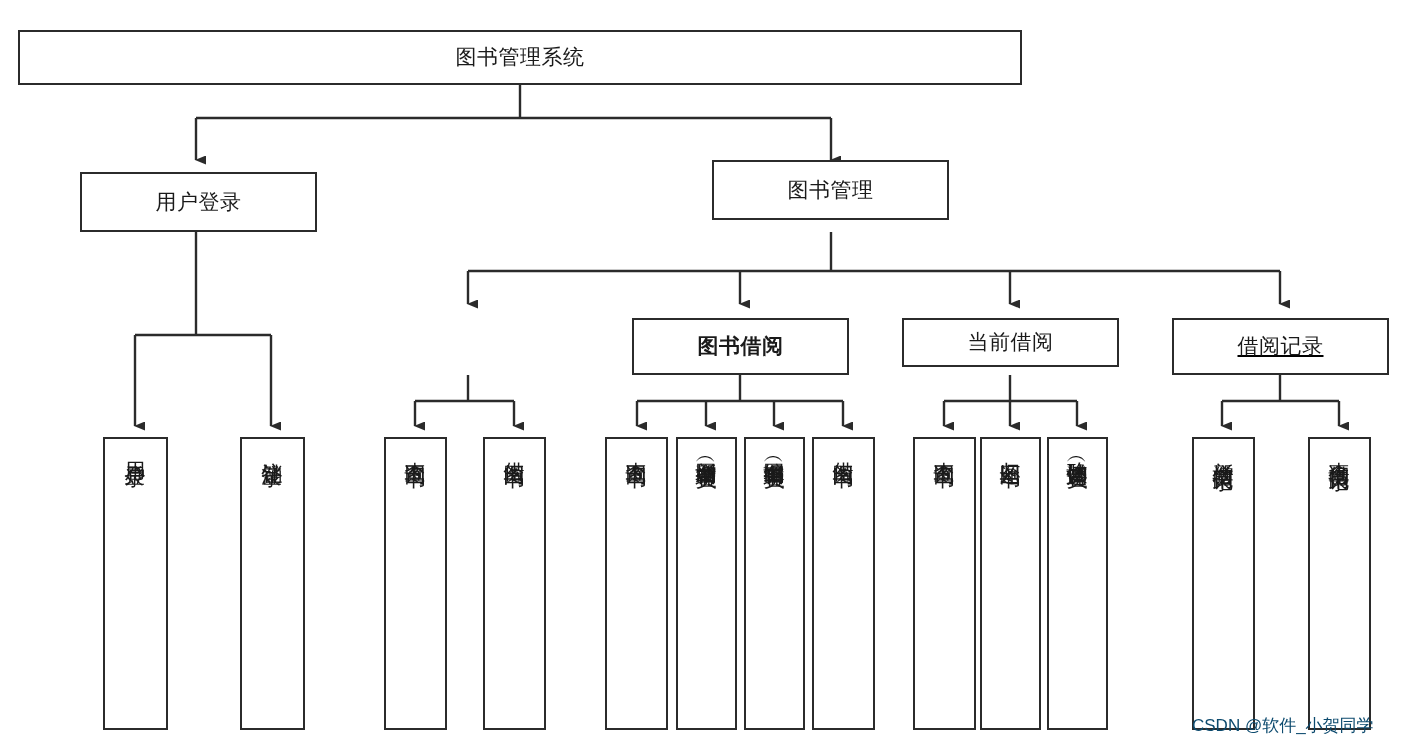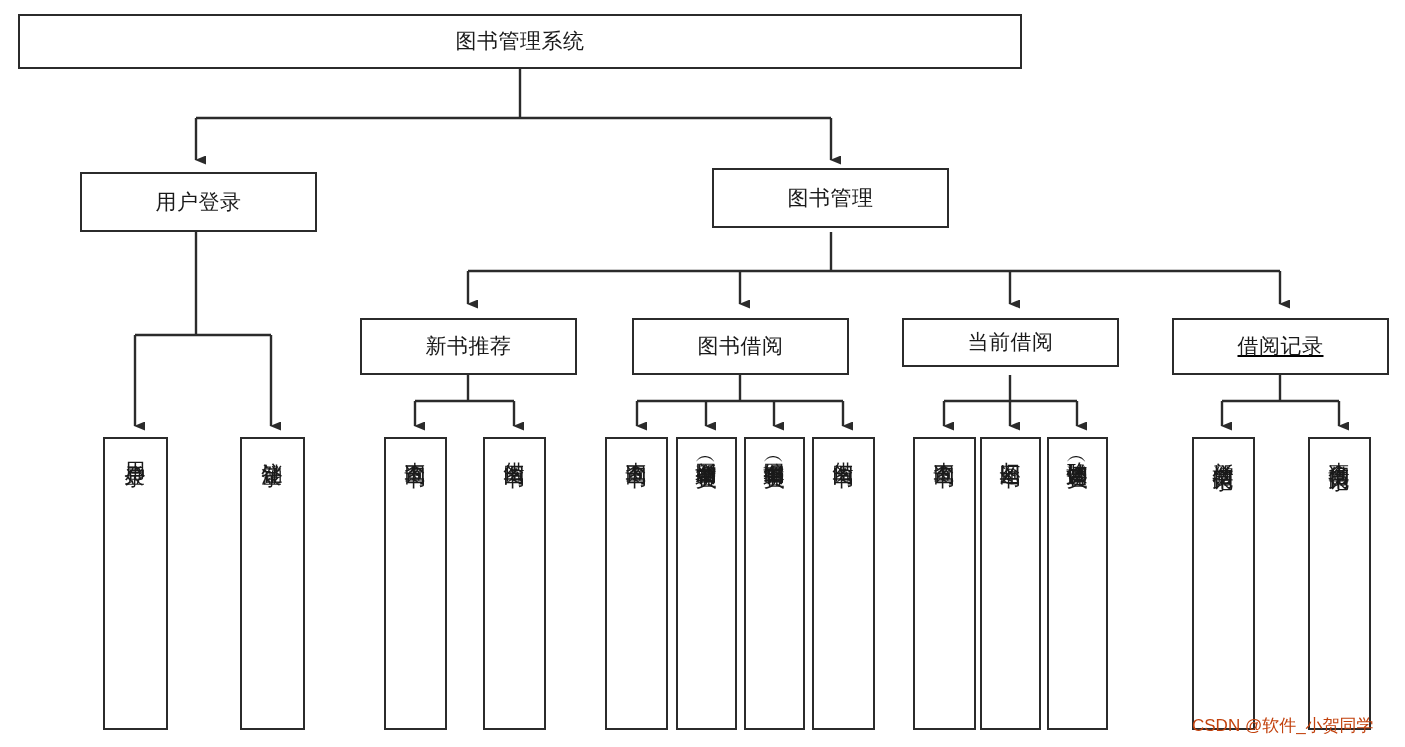--- a/index.html
+++ b/index.html
@@ -30,20 +30,21 @@
     position: absolute;
     box-sizing: border-box;
     background: #ffffff;
     border: 2px solid #2b2b2b;
     display: flex;
     align-items: center;
     justify-content: center;
   }
   .node.root {
     border-width: 2px;
+    margin-top: 16px;
   }
   .node-label {
     color: #1a1a1a;
     font-size: 21px;
     line-height: 1.15;
     letter-spacing: 0.5px;
     white-space: nowrap;
     text-align: center;
     user-select: none;
   }
@@ -62,21 +63,21 @@
     font-size: 21px;
     letter-spacing: 2px;
     white-space: nowrap;
     line-height: 1;
   }
   .node.leaf.tall-text .node-label {
     letter-spacing: 1px;
   }
   .watermark {
     position: absolute;
-    color: #c2410c;
+    color: #0c4a6e;
     font-size: 17px;
     white-space: nowrap;
     user-select: none;
   }
 </style>
 </head>
 <body>
 
 <div id="diagram-root">
 
@@ -131,29 +132,26 @@
   </svg>
 
   <div class="node root" style="left:18px; top:14px; width:1004px; height:55px;">
     <span class="node-label">图书管理系统</span>
   </div>
 
   <div class="node level1" style="left:80px; top:172px; width:237px; height:60px;">
     <span class="node-label">用户登录</span>
   </div>
 
-  <div class="node level1" style="left:712px; top:168px; width:237px; height:60px;">
+  <div class="node level1" style="left:712px; top:160px; width:237px; height:60px;">
     <span class="node-label">图书管理</span>
   </div>
 
-  <div class="node level2" style="left:360px; top:318px; width:217px; height:57px;">
-    <span class="node-label">新书推荐</span>
-  </div>
-
-  <div class="node level2" style="left:632px; top:318px; width:217px; height:57px;">
+
+  <div class="node level2" style="left:632px; top:318px; width:217px; height:57px;font-weight:bold;">
     <span class="node-label">图书借阅</span>
   </div>
 
   <div class="node level2" style="left:902px; top:318px; width:217px; height:49px;">
     <span class="node-label">当前借阅</span>
   </div>
 
   <div class="node level2" style="left:1172px; top:318px; width:217px; height:57px;text-decoration:underline;">
     <span class="node-label">借阅记录</span>
   </div>

